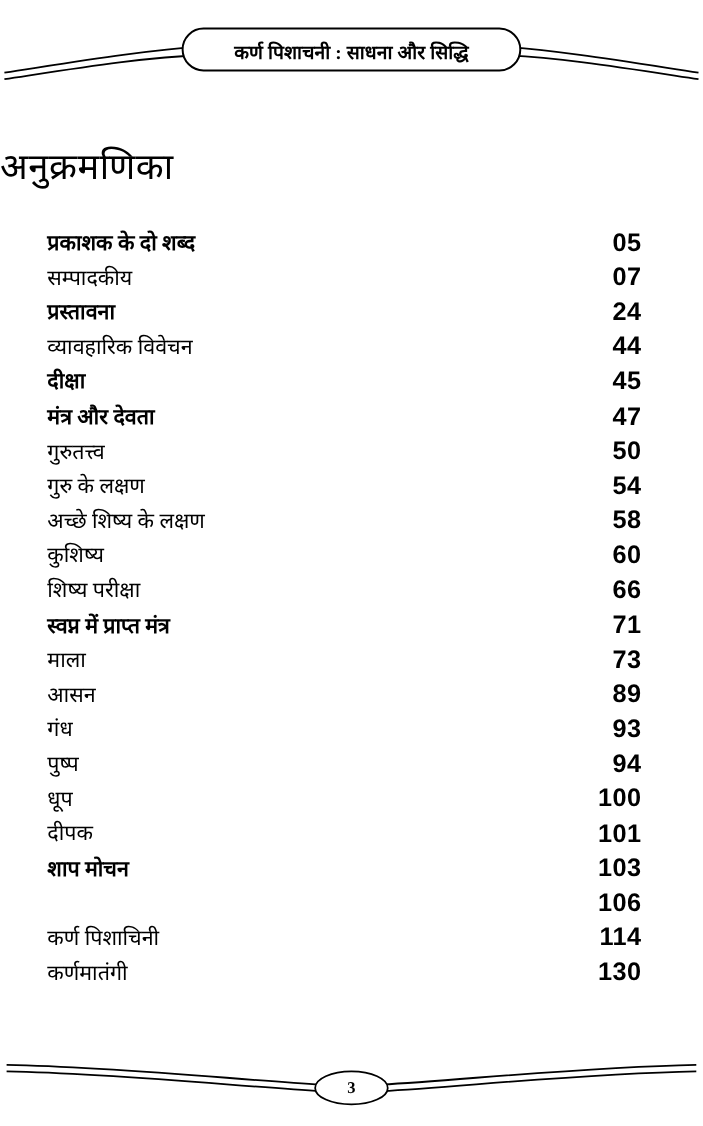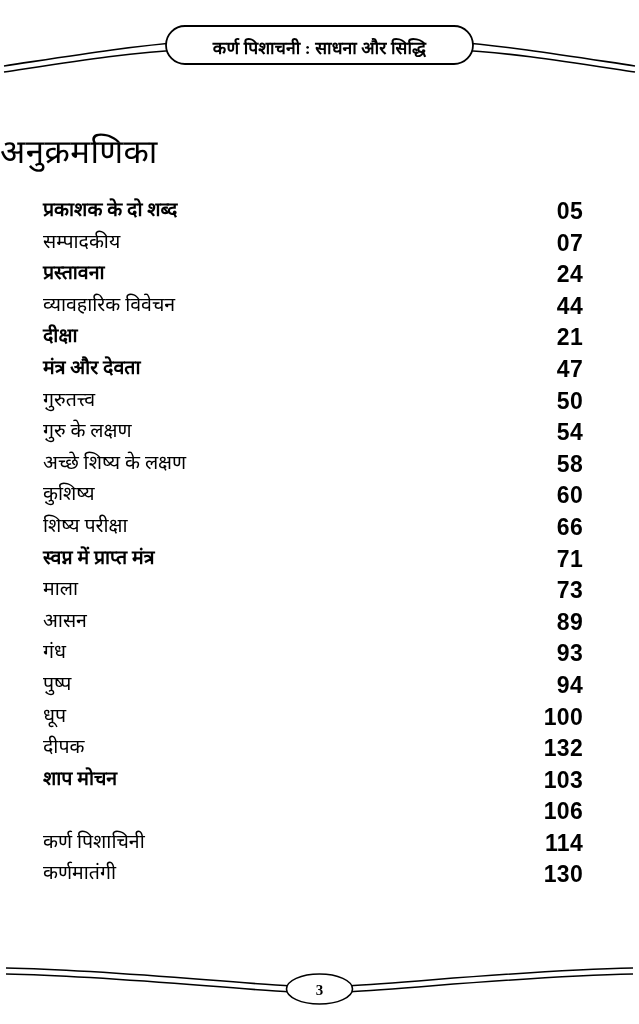--- a/index.html
+++ b/index.html
@@ -66,21 +66,21 @@
 
   
   .toc {
     position: absolute;
     top: 200px;
     left: 43px;
     width: 540px;
   }
   .toc-row {
     display: flex;
-    align-items: flex-start;
+    align-items: flex-end;
     height: 31.6px;
   }
   .toc-label {
     flex: 0 1 auto;
     font-family: "Liberation Serif", serif;
     font-size: 19.5px;
     line-height: 1;
     white-space: nowrap;
   }
   .toc-row.bold .toc-label {
@@ -173,21 +173,21 @@
 
     <div class="toc-row light">
       <span class="toc-label">व्यावहारिक विवेचन</span>
       <span class="toc-dots"></span>
       <span class="toc-page">44</span>
     </div>
 
     <div class="toc-row bold">
       <span class="toc-label">दीक्षा</span>
       <span class="toc-dots"></span>
-      <span class="toc-page">21</span>
+      <span class="toc-page">45</span>
     </div>
 
     <div class="toc-row bold">
       <span class="toc-label">मंत्र और देवता</span>
       <span class="toc-dots"></span>
       <span class="toc-page">47</span>
     </div>
 
     <div class="toc-row light">
       <span class="toc-label">गुरुतत्त्व</span>
@@ -252,21 +252,21 @@
 
     <div class="toc-row light">
       <span class="toc-label">धूप</span>
       <span class="toc-dots"></span>
       <span class="toc-page">100</span>
     </div>
 
     <div class="toc-row light">
       <span class="toc-label">दीपक</span>
       <span class="toc-dots"></span>
-      <span class="toc-page">132</span>
+      <span class="toc-page">101</span>
     </div>
 
     <div class="toc-row bold">
       <span class="toc-label">शाप मोचन</span>
       <span class="toc-dots"></span>
       <span class="toc-page">103</span>
     </div>
 
     <div class="toc-row bold">
       <span class="toc-dots"></span>

